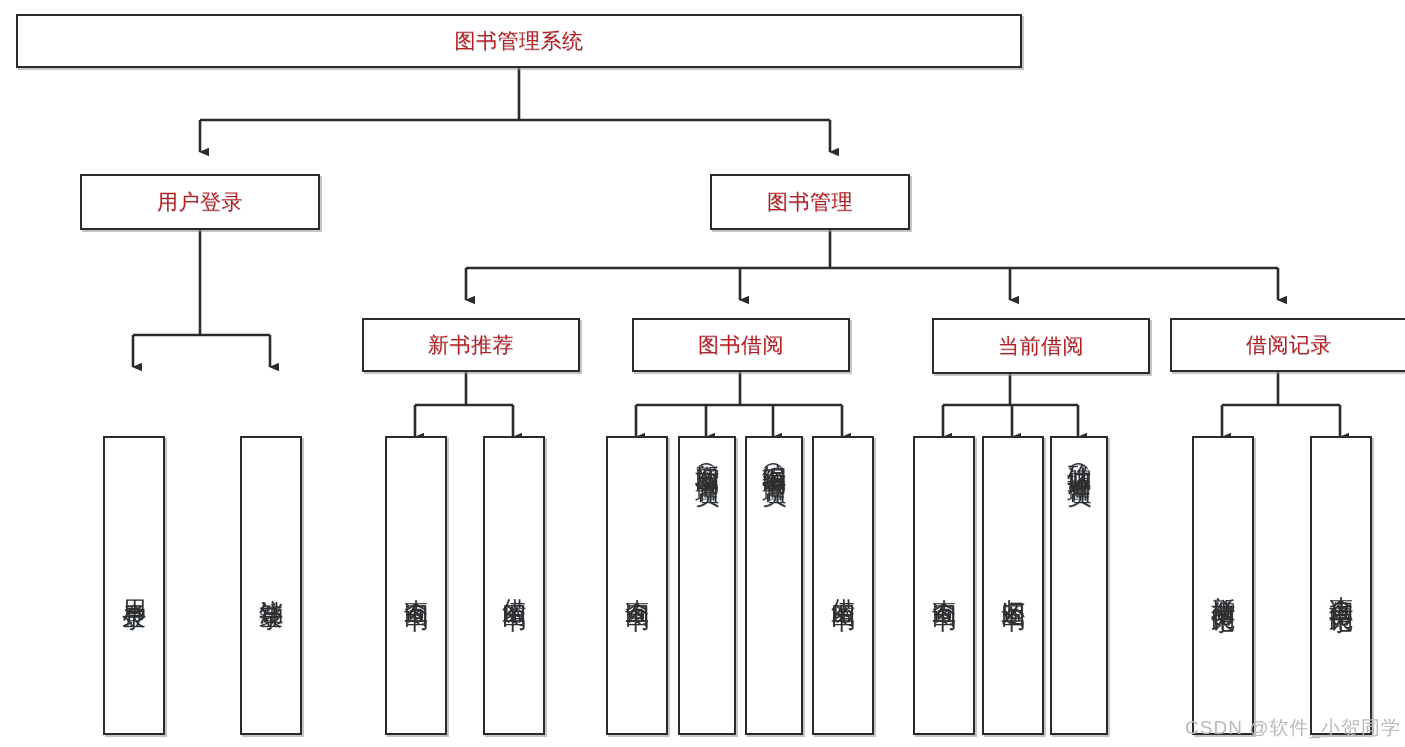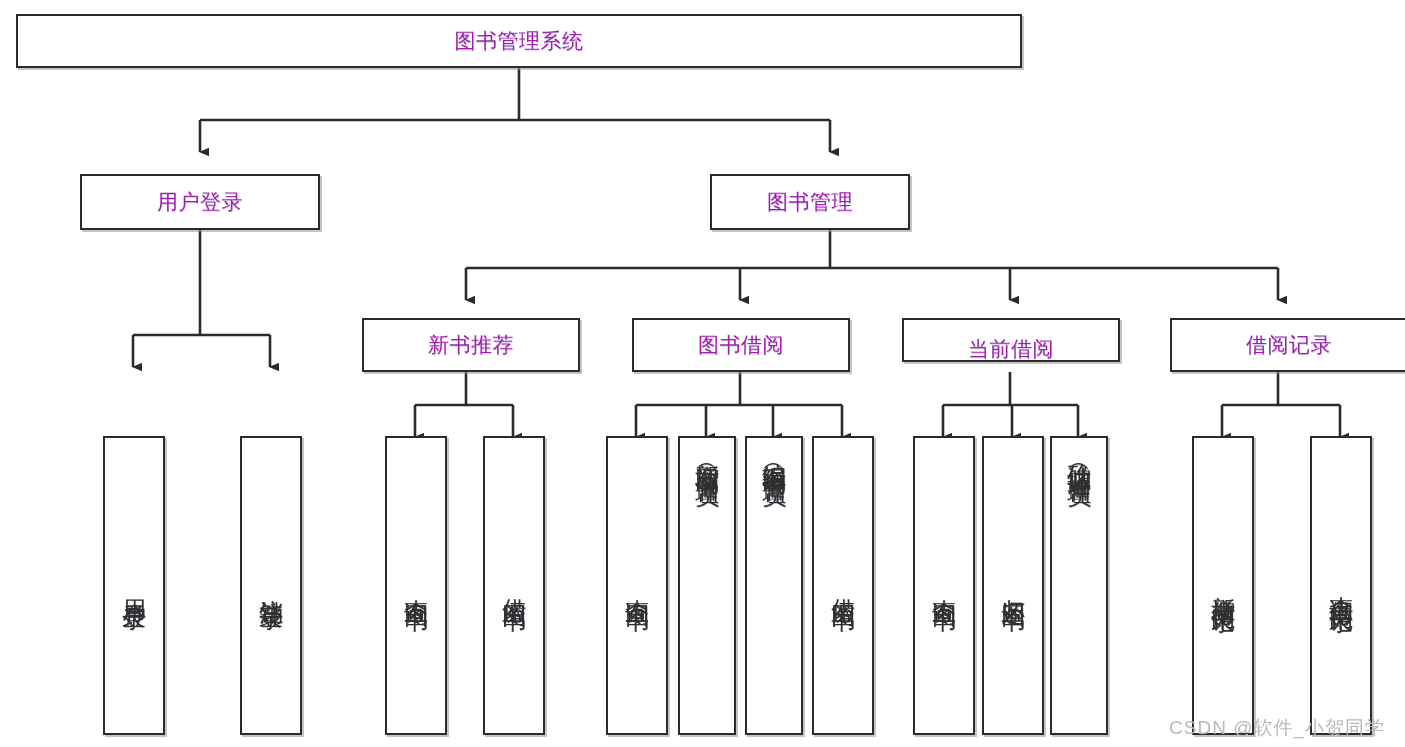--- a/index.html
+++ b/index.html
@@ -33,21 +33,21 @@
     border: 2.5px solid #2b2b2b;
     background: #ffffff;
     box-shadow: 2px 2px 0 rgba(150,150,150,0.55);
     display: flex;
     align-items: center;
     justify-content: center;
     overflow: hidden;
   }
   .node-label-h {
     font-size: 21px;
-    color: #a21caf;
+    color: #b91c1c;
     line-height: 1.1;
     white-space: nowrap;
     letter-spacing: 0.5px;
     text-shadow: 0.6px 0.6px 0 rgba(120,150,190,0.35);
   }
   .node-box.leaf {
     align-items: center;
     justify-content: center;
   }
   .node-box.leaf.top-aligned {
@@ -59,21 +59,21 @@
     text-orientation: upright;
     font-size: 24px;
     color: #2f2f2f;
     line-height: 1.18;
     letter-spacing: 3px;
     text-shadow: 0.6px 0.6px 0 rgba(120,150,190,0.35);
     white-space: nowrap;
   }
   .watermark {
     position: absolute;
-    right: 20px;
+    right: 4px;
     bottom: 6px;
     font-size: 19px;
     color: #b8b8b8;
     letter-spacing: 1px;
     white-space: nowrap;
     pointer-events: none;
     margin-left: 8px;
   }
 </style>
 </head>
@@ -134,21 +134,21 @@
   <div class="node-box" id="box-book-management" style="left: 710px; top: 174px; width: 200px; height: 56px;">
     <span class="node-label-h">图书管理</span>
   </div>
 
   <div class="node-box" id="box-new-book-recommend" style="left: 362px; top: 318px; width: 218px; height: 54px;">
     <span class="node-label-h">新书推荐</span>
   </div>
   <div class="node-box" id="box-book-borrow" style="left: 632px; top: 318px; width: 218px; height: 54px;">
     <span class="node-label-h">图书借阅</span>
   </div>
-  <div class="node-box" id="box-current-borrow" style="left: 902px; top: 318px; width: 218px; height: 44px; align-items: flex-end;">
+  <div class="node-box" id="box-current-borrow" style="left: 932px; top: 318px; width: 218px; height: 56px;">
     <span class="node-label-h">当前借阅</span>
   </div>
   <div class="node-box" id="box-borrow-records" style="left: 1170px; top: 318px; width: 238px; height: 54px;">
     <span class="node-label-h">借阅记录</span>
   </div>
 
   <div class="node-box leaf" id="box-leaf-0" style="left: 103px; top: 436px; width: 62px; height: 299px;">
     <span class="node-label-v">用户登录</span>
   </div>
   <div class="node-box leaf" id="box-leaf-1" style="left: 240px; top: 436px; width: 62px; height: 299px;">

